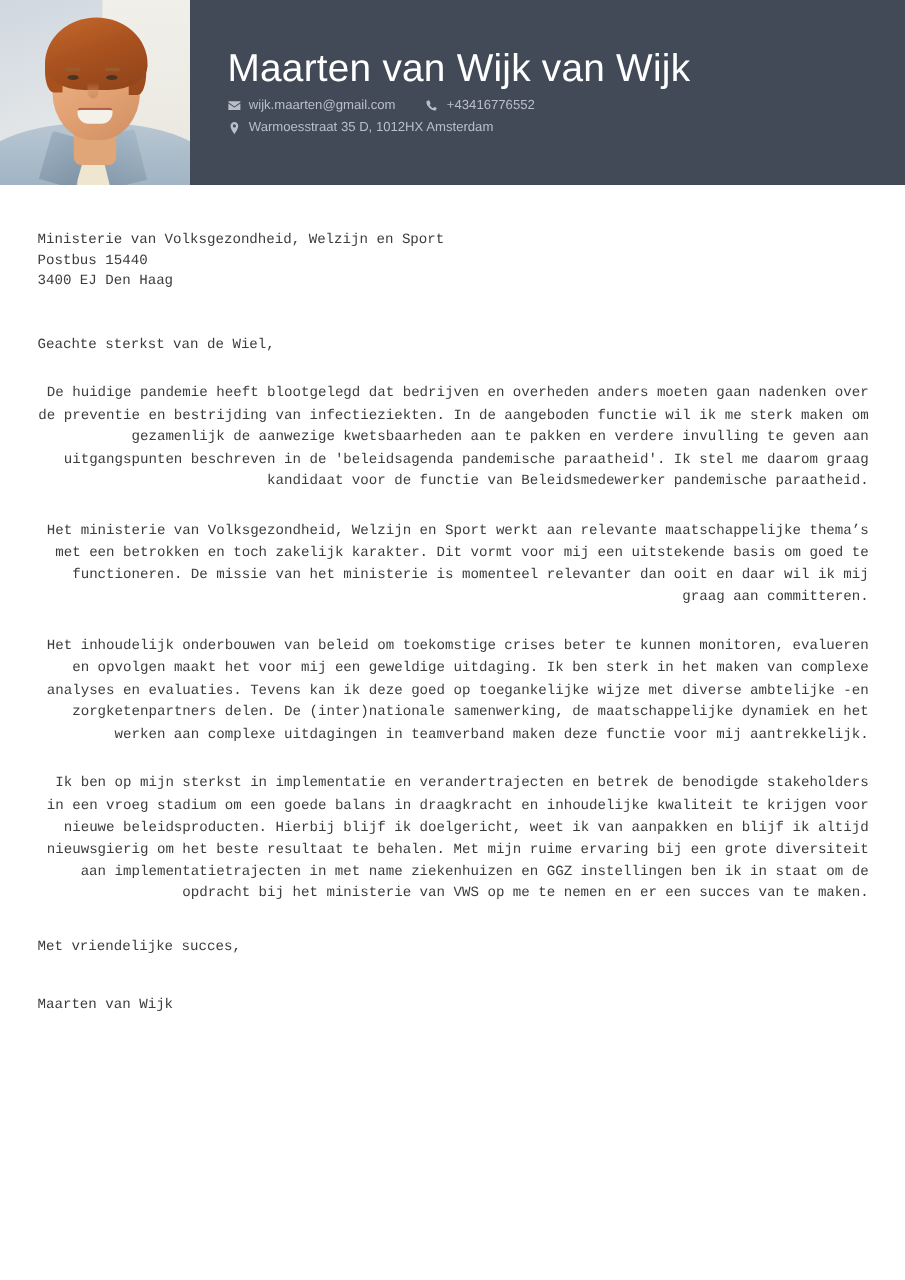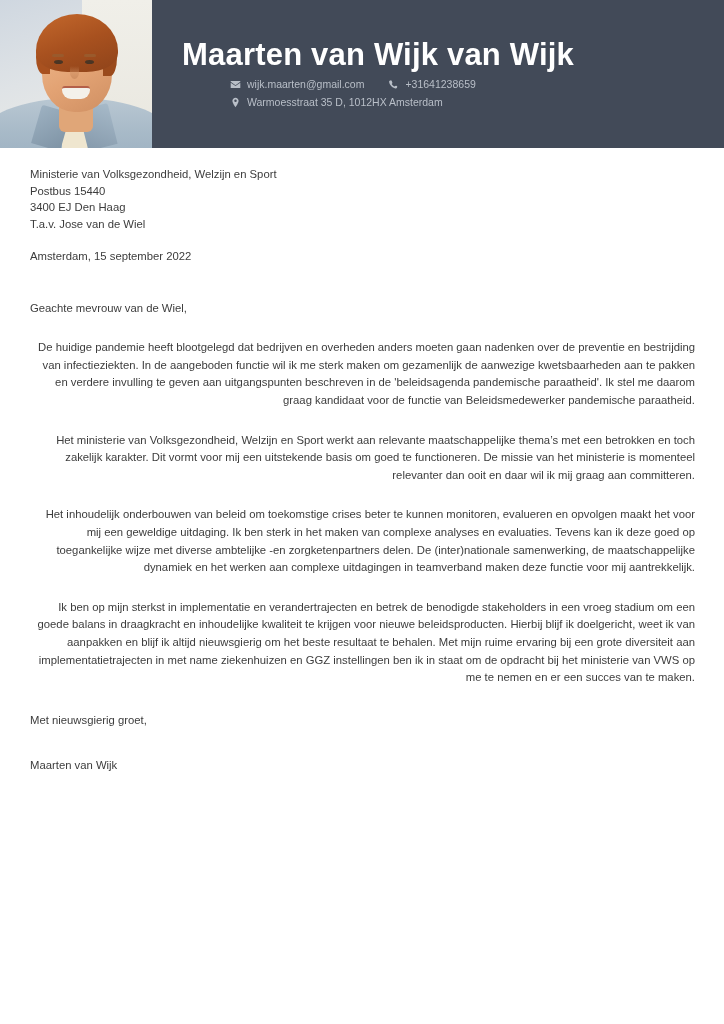--- a/index.html
+++ b/index.html
@@ -174,21 +174,21 @@
     background: #424a58;
     position: relative;
     padding: 0 0 0 30px;
     display: flex;
     flex-direction: column;
     justify-content: center;
   }
   .header-name {
     color: #ffffff;
     font-size: 31px;
-    font-weight: bold;
+    font-weight: normal;
     letter-spacing: 0.2px;
     line-height: 1;
     margin: 0 0 8px 0;
     white-space: nowrap;
   }
   .contact-rows {
     display: flex;
     flex-direction: column;
     gap: 5px;
   }
@@ -198,39 +198,39 @@
     gap: 8px;
     color: #b9bfc8;
     font-size: 10.5px;
     line-height: 13px;
     white-space: nowrap;
   }
   .contact-item {
     display: flex;
     align-items: center;
     gap: 6px;
-    margin-left: 48px;
   }
   .contact-item + .contact-item { margin-left: 16px; }
   .ico {
     display: inline-flex;
     width: 11px;
     height: 11px;
     flex: 0 0 11px;
     align-items: center;
     justify-content: center;
   }
   .ico svg { display: block; }
 
   
   .letter {
-    padding: 18px 29px 0 30px;
+    padding: 36px 29px 0 30px;
     color: #3c3c3c;
     font-size: 11.3px;
     line-height: 17.6px;
+    font-family: Liberation Mono, monospace;
   }
   .addr-block {
     margin: 0 0 16px 0;
   }
   .addr-line {
     margin: 0;
     line-height: 16.5px;
   }
   .date-line {
     margin: 0 0 16px 0;
@@ -291,21 +291,21 @@
           </span>
           <span>wijk.maarten@gmail.com</span>
         </span>
 
         <span class="contact-item">
           <span class="ico">
             <svg width="11" height="11" viewBox="0 0 16 16" fill="#b9bfc8">
               <path d="M11.3 10.1c-.5-.2-1.1-.1-1.5.3l-.6.6C7.9 10.2 6.3 8.6 5.4 7.2l.6-.6c.4-.4.5-1 .3-1.5L5.3 2.6c-.3-.6-1-.9-1.6-.6l-1.4.7c-.5.3-.8.8-.7 1.4.2 1.9 1.2 4.3 3.3 6.4 2.1 2.1 4.5 3.1 6.4 3.3.6.1 1.1-.2 1.4-.7l.7-1.4c.3-.6 0-1.3-.6-1.6l-1.5-.6z"></path>
             </svg>
           </span>
-          <span>+31641238659</span>
+          <span>+43416776552</span>
         </span>
       </div>
 
       <div class="contact-line">
         <span class="contact-item">
           <span class="ico">
             <svg width="11" height="11" viewBox="0 0 16 16" fill="#b9bfc8">
               <path d="M8 1C5.5 1 3.5 3 3.5 5.5 3.5 9 8 15 8 15s4.5-6 4.5-9.5C12.5 3 10.5 1 8 1zm0 6.2a1.8 1.8 0 110-3.6 1.8 1.8 0 010 3.6z"></path>
             </svg>
           </span>
@@ -316,29 +316,27 @@
     </div>
   </div>
 </div>
 
 <div class="letter">
 
   <div class="addr-block">
     <div class="addr-line">Ministerie van Volksgezondheid, Welzijn en Sport</div>
     <div class="addr-line">Postbus 15440</div>
     <div class="addr-line">3400 EJ Den Haag</div>
-    <div class="addr-line">T.a.v. Jose van de Wiel</div>
   </div>
 
-  <div class="date-line">Amsterdam, 15 september 2022</div>
-
-
-  <div class="salutation">Geachte mevrouw van de Wiel,</div>
+
+
+  <div class="salutation">Geachte sterkst van de Wiel,</div>
 
   <p class="para">De huidige pandemie heeft blootgelegd dat bedrijven en overheden anders moeten gaan nadenken over de preventie en bestrijding van infectieziekten. In de aangeboden functie wil ik me sterk maken om gezamenlijk de aanwezige kwetsbaarheden aan te pakken en verdere invulling te geven aan uitgangspunten beschreven in de 'beleidsagenda pandemische paraatheid'. Ik stel me daarom graag kandidaat voor de functie van Beleidsmedewerker pandemische paraatheid.</p>
   <p class="para">Het ministerie van Volksgezondheid, Welzijn en Sport werkt aan relevante maatschappelijke thema’s met een betrokken en toch zakelijk karakter. Dit vormt voor mij een uitstekende basis om goed te functioneren. De missie van het ministerie is momenteel relevanter dan ooit en daar wil ik mij graag aan committeren.</p>
   <p class="para">Het inhoudelijk onderbouwen van beleid om toekomstige crises beter te kunnen monitoren, evalueren en opvolgen maakt het voor mij een geweldige uitdaging. Ik ben sterk in het maken van complexe analyses en evaluaties. Tevens kan ik deze goed op toegankelijke wijze met diverse ambtelijke -en zorgketenpartners delen. De (inter)nationale samenwerking, de maatschappelijke dynamiek en het werken aan complexe uitdagingen in teamverband maken deze functie voor mij aantrekkelijk.</p>
   <p class="para">Ik ben op mijn sterkst in implementatie en verandertrajecten en betrek de benodigde stakeholders in een vroeg stadium om een goede balans in draagkracht en inhoudelijke kwaliteit te krijgen voor nieuwe beleidsproducten. Hierbij blijf ik doelgericht, weet ik van aanpakken en blijf ik altijd nieuwsgierig om het beste resultaat te behalen. Met mijn ruime ervaring bij een grote diversiteit aan implementatietrajecten in met name ziekenhuizen en GGZ instellingen ben ik in staat om de opdracht bij het ministerie van VWS op me te nemen en er een succes van te maken.</p>
 
-  <div class="closing">Met nieuwsgierig groet,</div>
+  <div class="closing">Met vriendelijke succes,</div>
 
   <div class="signature">Maarten van Wijk</div>
 </div>
 
 </body></html>

